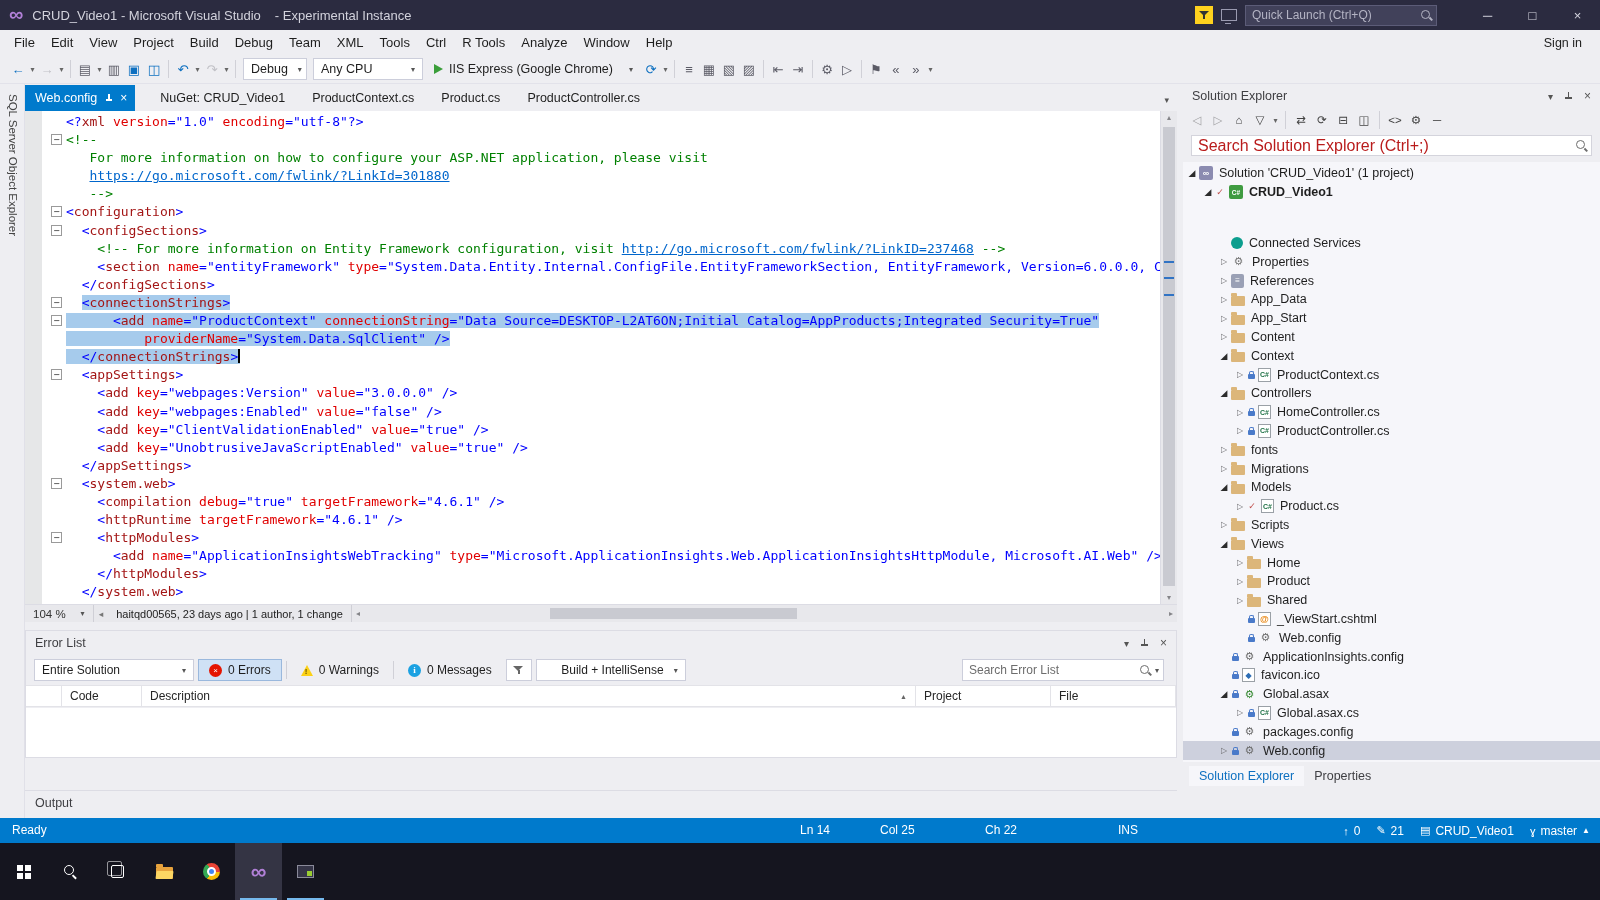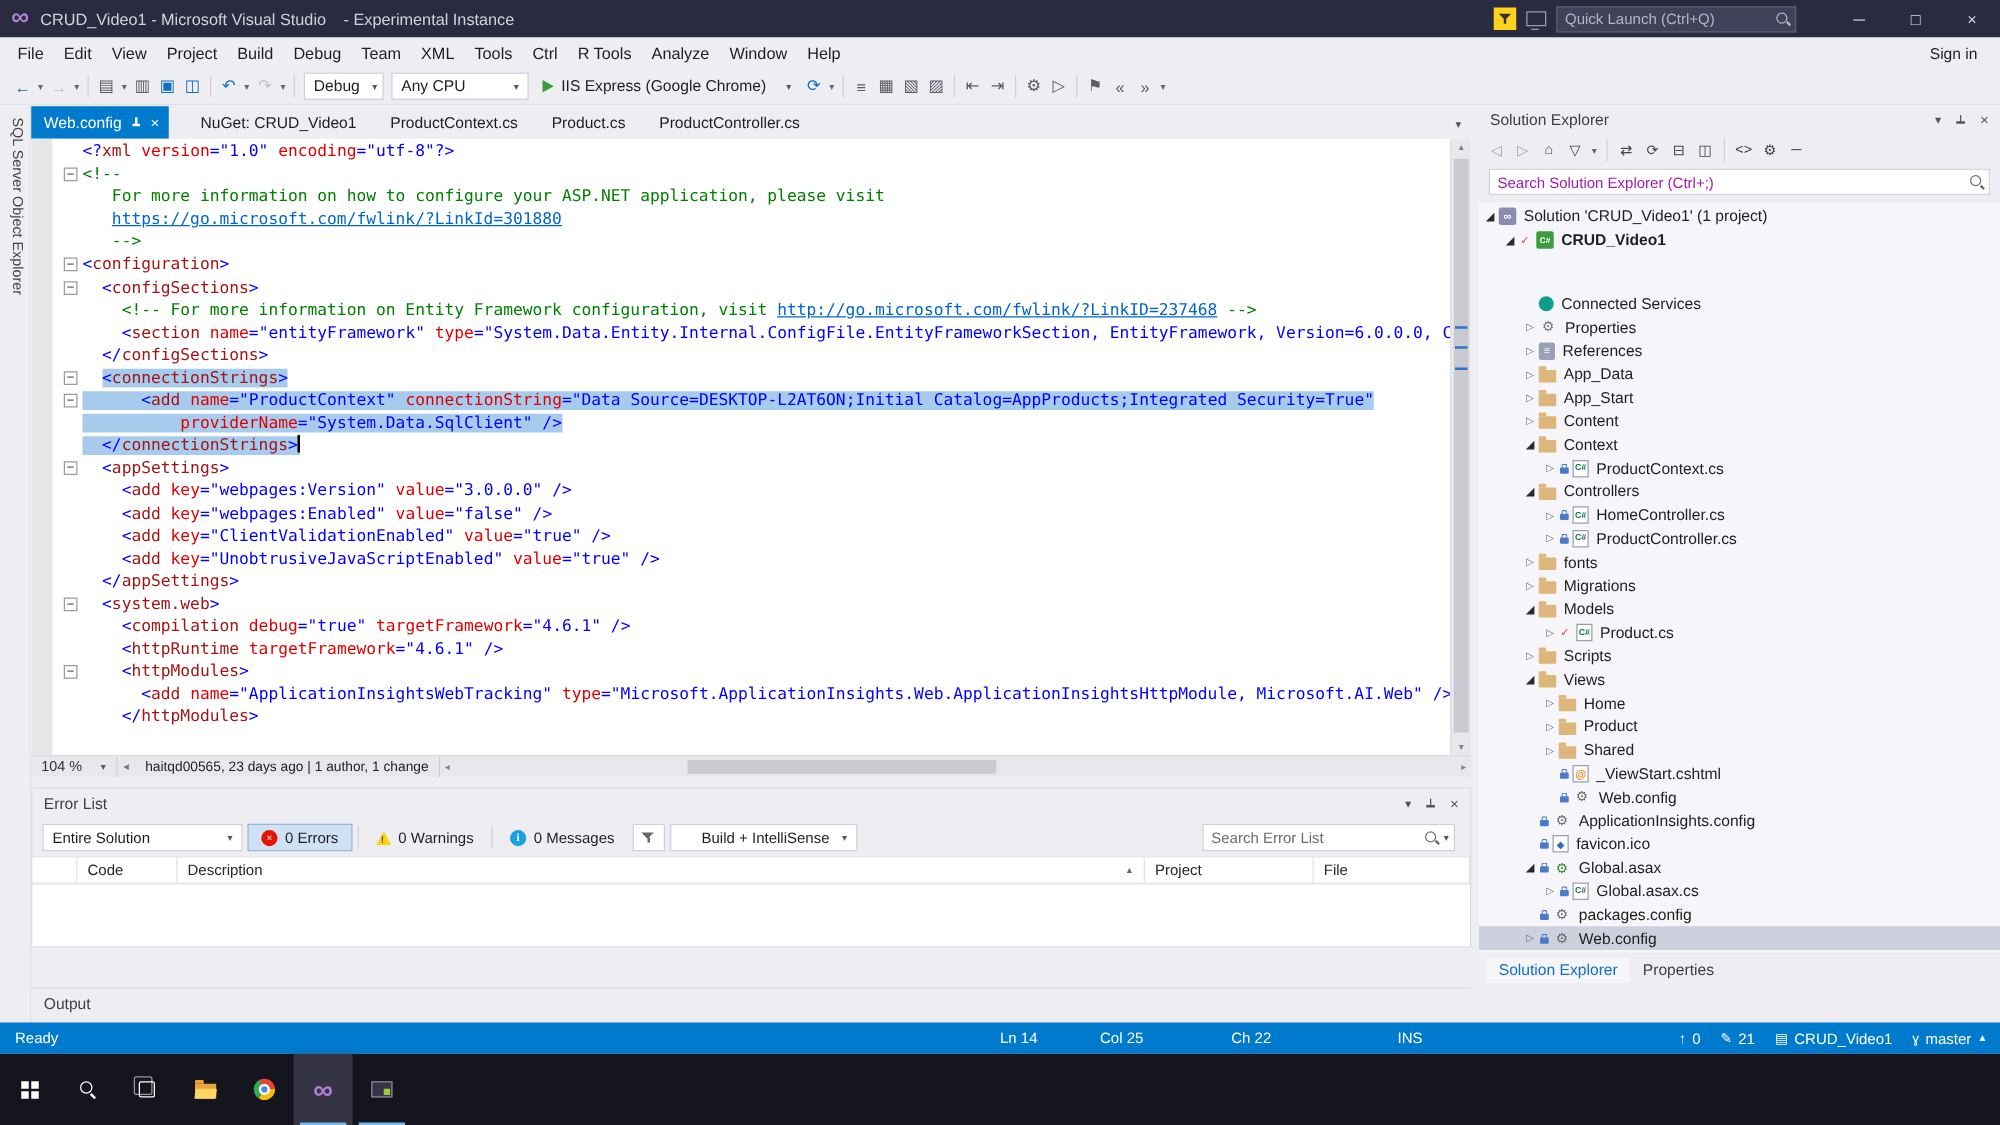--- a/index.html
+++ b/index.html
@@ -105,21 +105,21 @@
   .el-body{position:absolute;top:77px;left:0;right:0;bottom:0;background:#fff}
   
   .outputbar{position:absolute;top:706px;left:0;right:0;height:24px;background:#eeeef2;display:flex;align-items:center;padding:0 10px;font-size:12.5px;color:#3e3e42;border-top:1px solid #dcdce4}
   
   #explorer{position:absolute;left:1183px;right:0;top:0;bottom:0;background:#eeeef2}
   .sx-title{height:24px;display:flex;align-items:center;padding:0 9px;font-size:12.5px;color:#3e3e42}
   .sx-titleicons{margin-left:auto;display:flex;align-items:center;gap:11px;color:#555;font-size:10px}
   .sx-toolbar{height:24px;display:flex;align-items:center;padding:0 4px;gap:1px}
   .sx-ico{min-width:20px;height:20px;display:flex;align-items:center;justify-content:center;font-size:11.5px;color:#424242;padding:0 1px}
   .sx-search{margin:3px 8px;height:21px;background:#fff;border:1px solid #d4d4dc;display:flex;align-items:center}
-  .sx-ph{flex:1;padding:0 6px;font-size:12px;color:#a21caf;white-space:nowrap;overflow:hidden}
+  .sx-ph{flex:1;padding:0 6px;font-size:16px;color:#b91c1c;white-space:nowrap;overflow:hidden}
   .sx-tree{position:absolute;top:78px;left:0;right:0;bottom:56px;background:#f6f6fa;overflow:hidden;padding-top:2px}
   .tree-row{display:flex;align-items:center;height:18.8px;font-size:12.5px;white-space:nowrap;color:#1e1e1e}
   .tree-row.selected{background:#cdd0dd}
   .arr{width:14px;text-align:center;font-size:8px;color:#6d6d70;flex:none}
   .arr.exp{font-size:9px;color:#2b2b2b}
   .tic{display:inline-flex;align-items:center;justify-content:center;width:15px;height:14px;margin-right:4px;font-size:10px;flex:none}
   .folder-icon{position:relative;width:14px;height:10px;background:#dcb67a;border-radius:1px;margin-top:3px}
   .folder-icon::before{content:'';position:absolute;top:-3px;left:0;width:6px;height:3px;background:#dcb67a;border-radius:1px 1px 0 0}
   .cs-file-icon{background:#fff;border:1px solid #9aa0a6;color:#1e7145;font-weight:bold;font-size:7px;width:13px}
   .cshtml-icon{background:#fff;border:1px solid #9aa0a6;color:#e8830c;font-weight:bold;font-size:9px;width:13px}
@@ -327,20 +327,21 @@
             <div class="code-line"><span class="fold-sp"></span><span class="t-x">    </span><span class="t-d">&lt;</span><span class="t-n">add </span><span class="t-a">key</span><span class="t-v">="webpages:Enabled" </span><span class="t-a">value</span><span class="t-v">="false" </span><span class="t-d">/&gt;</span></div>
             <div class="code-line"><span class="fold-sp"></span><span class="t-x">    </span><span class="t-d">&lt;</span><span class="t-n">add </span><span class="t-a">key</span><span class="t-v">="ClientValidationEnabled" </span><span class="t-a">value</span><span class="t-v">="true" </span><span class="t-d">/&gt;</span></div>
             <div class="code-line"><span class="fold-sp"></span><span class="t-x">    </span><span class="t-d">&lt;</span><span class="t-n">add </span><span class="t-a">key</span><span class="t-v">="UnobtrusiveJavaScriptEnabled" </span><span class="t-a">value</span><span class="t-v">="true" </span><span class="t-d">/&gt;</span></div>
             <div class="code-line"><span class="fold-sp"></span><span class="t-x">  </span><span class="t-d">&lt;/</span><span class="t-n">appSettings</span><span class="t-d">&gt;</span></div>
             <div class="code-line"><span class="fold-box">−</span><span class="t-x">  </span><span class="t-d">&lt;</span><span class="t-n">system.web</span><span class="t-d">&gt;</span></div>
             <div class="code-line"><span class="fold-sp"></span><span class="t-x">    </span><span class="t-d">&lt;</span><span class="t-n">compilation </span><span class="t-a">debug</span><span class="t-v">="true" </span><span class="t-a">targetFramework</span><span class="t-v">="4.6.1" </span><span class="t-d">/&gt;</span></div>
             <div class="code-line"><span class="fold-sp"></span><span class="t-x">    </span><span class="t-d">&lt;</span><span class="t-n">httpRuntime </span><span class="t-a">targetFramework</span><span class="t-v">="4.6.1" </span><span class="t-d">/&gt;</span></div>
             <div class="code-line"><span class="fold-box">−</span><span class="t-x">    </span><span class="t-d">&lt;</span><span class="t-n">httpModules</span><span class="t-d">&gt;</span></div>
             <div class="code-line"><span class="fold-sp"></span><span class="t-x">      </span><span class="t-d">&lt;</span><span class="t-n">add </span><span class="t-a">name</span><span class="t-v">="ApplicationInsightsWebTracking" </span><span class="t-a">type</span><span class="t-v">="Microsoft.ApplicationInsights.Web.ApplicationInsightsHttpModule, Microsoft.AI.Web" </span><span class="t-d">/&gt;</span></div>
             <div class="code-line"><span class="fold-sp"></span><span class="t-x">    </span><span class="t-d">&lt;/</span><span class="t-n">httpModules</span><span class="t-d">&gt;</span></div>
+            <div class="code-line"><span class="fold-sp"></span><span class="t-x">  </span><span class="t-d">&lt;/</span><span class="t-n">system.web</span><span class="t-d">&gt;</span></div>
           </div>
         <div class="vsb">
           <span class="vsb-arrow" style="top:2px">▴</span>
           <div class="vsb-thumb"></div>
           <div class="vsb-mark" style="top:150px"></div>
           <div class="vsb-mark" style="top:166px"></div>
           <div class="vsb-mark" style="top:183px"></div>
           <span class="vsb-arrow" style="bottom:2px">▾</span>
         </div>
       </div>

